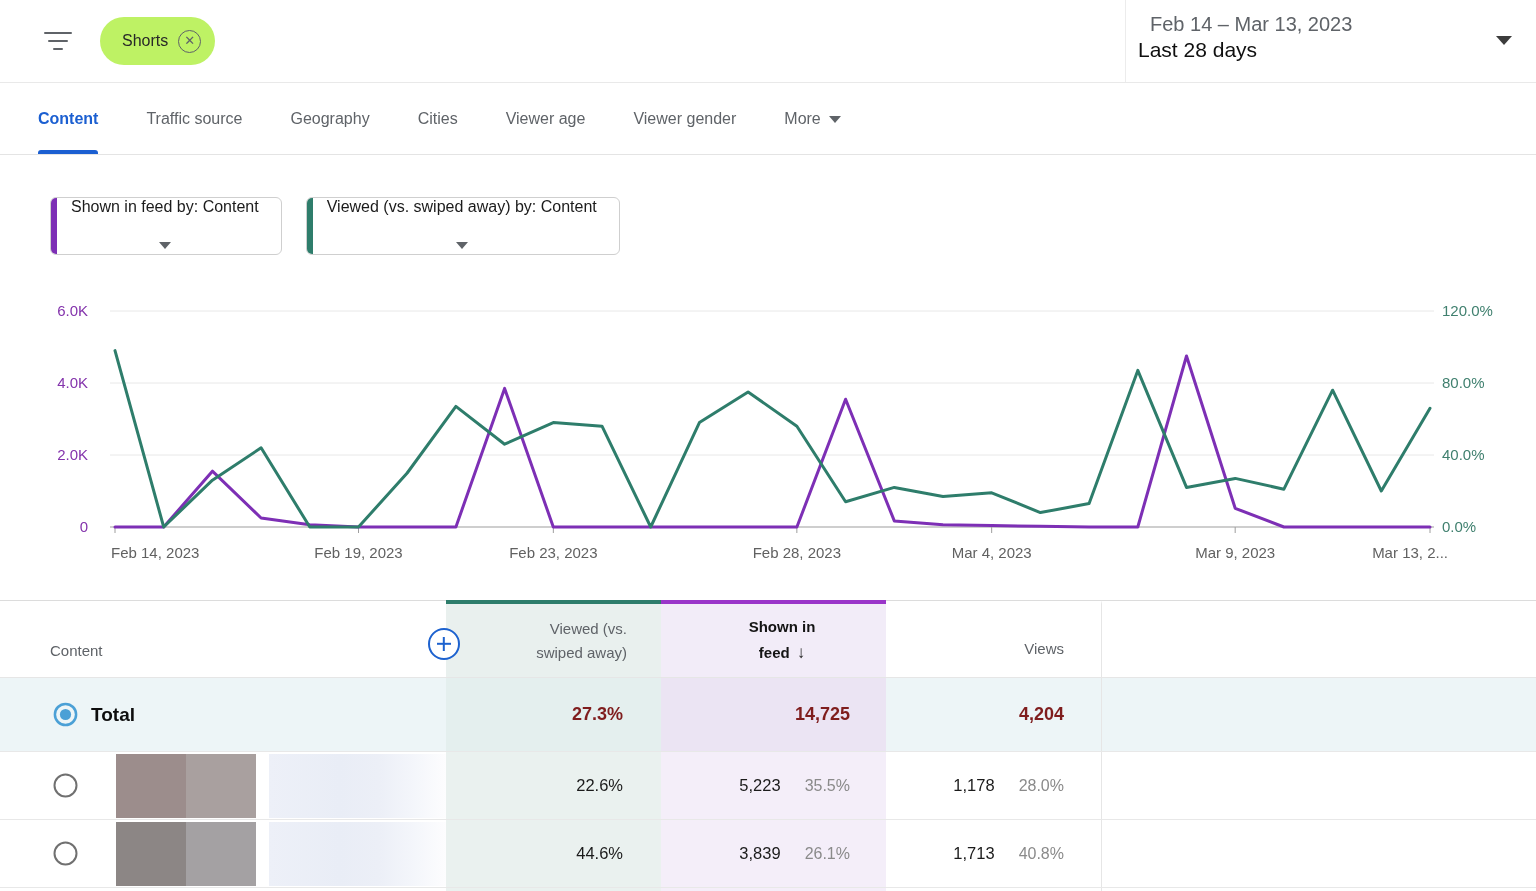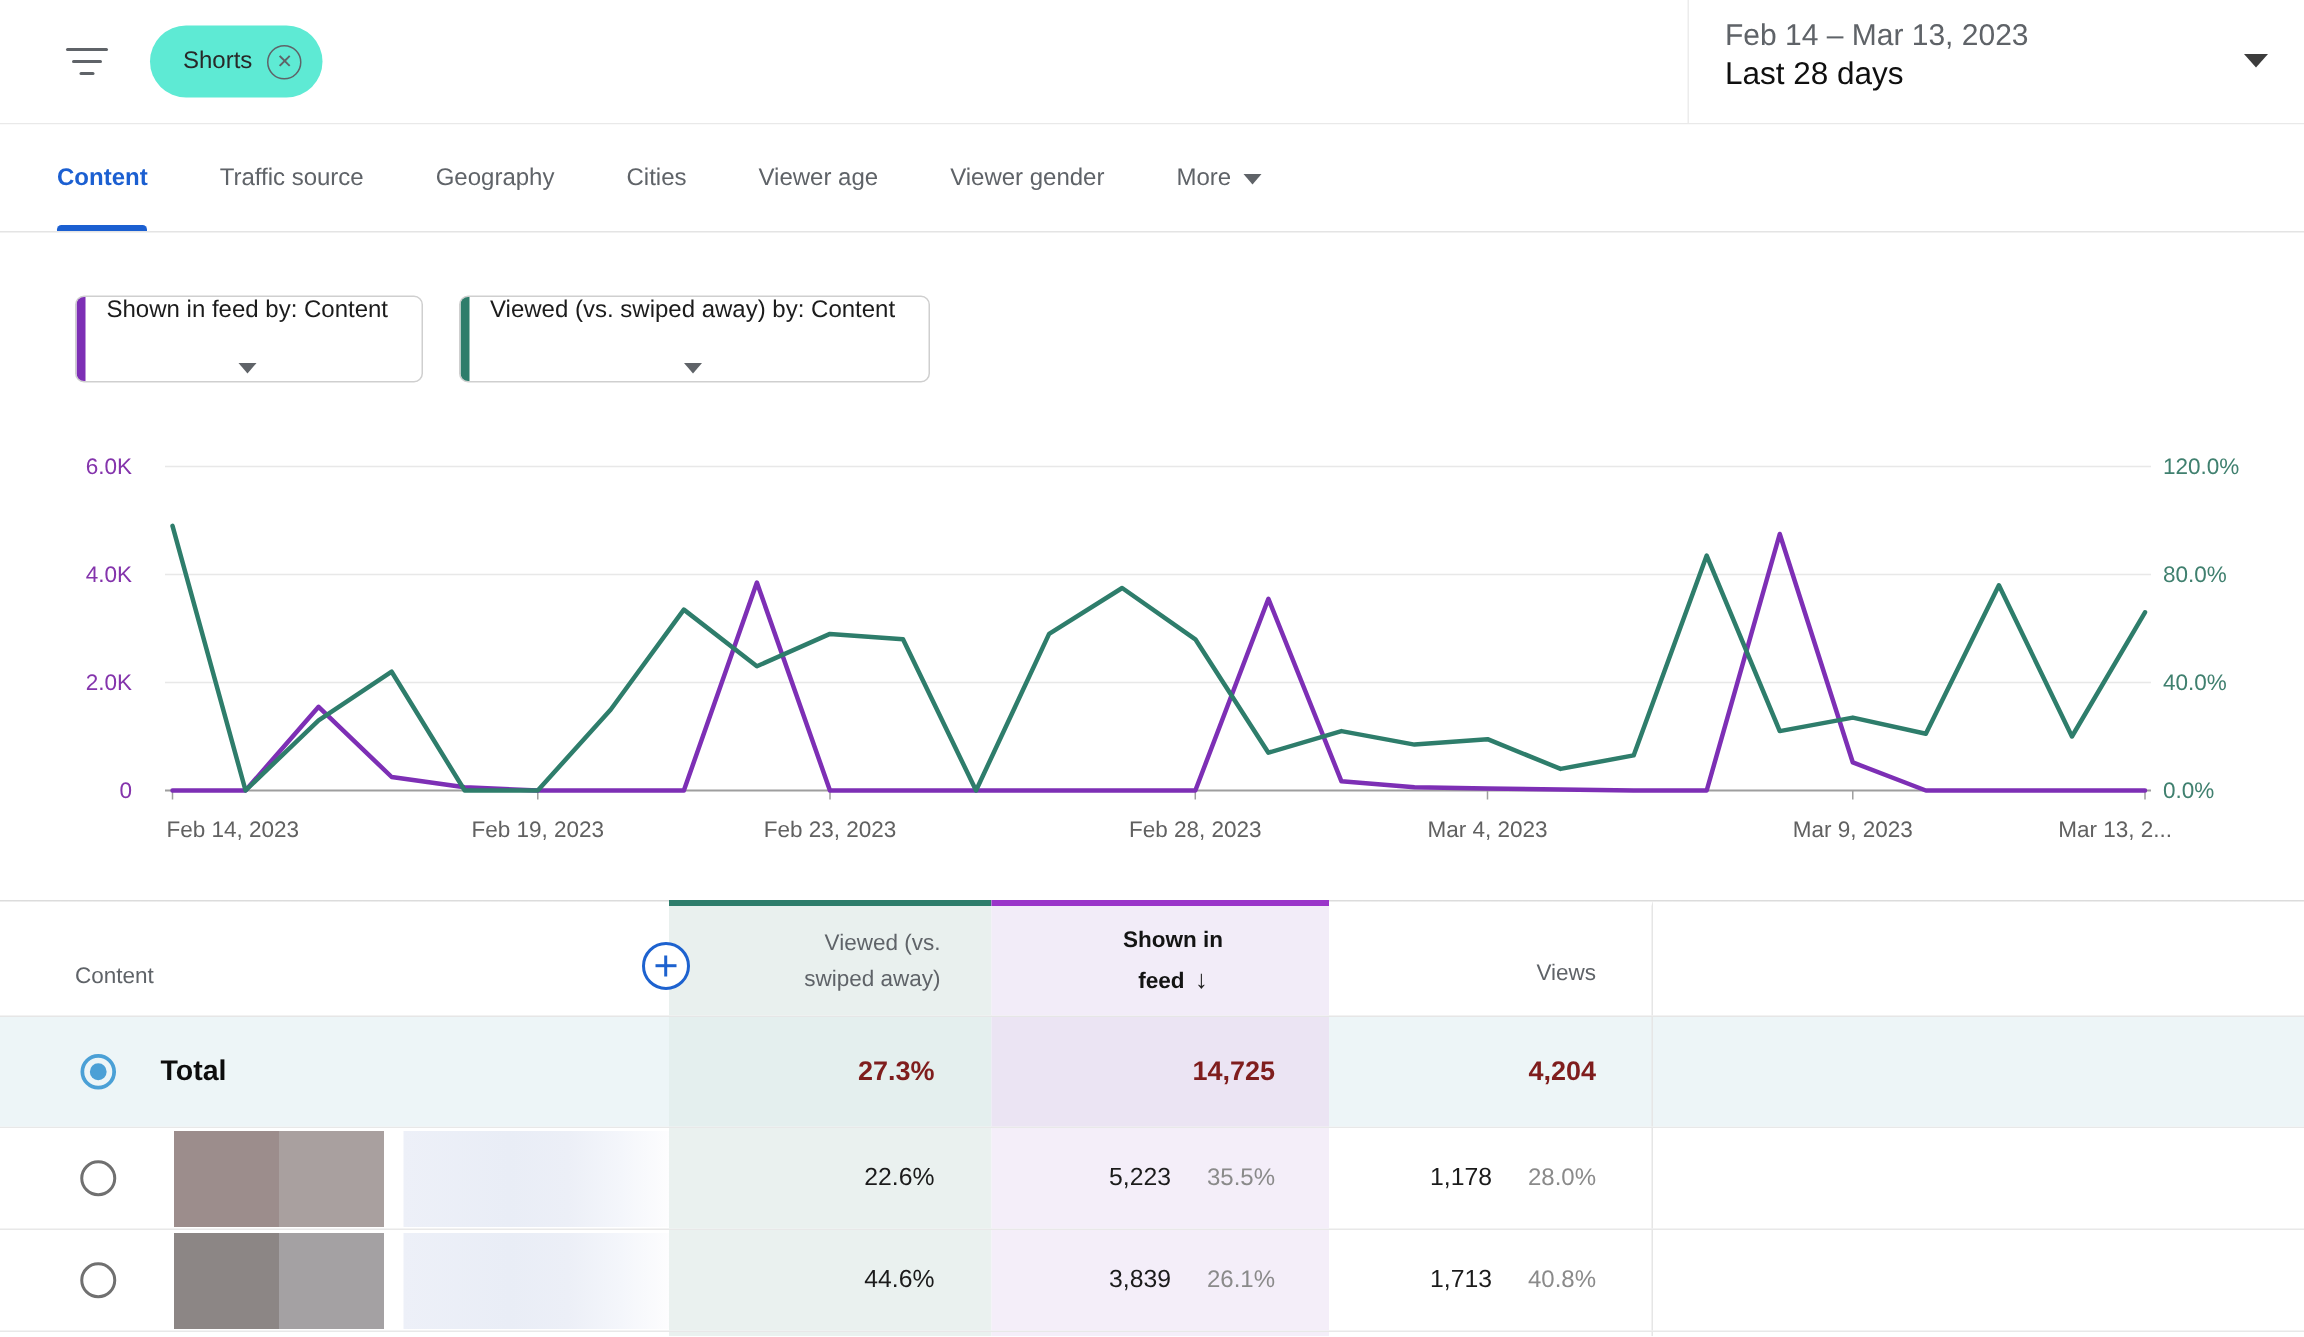--- a/index.html
+++ b/index.html
@@ -7,27 +7,27 @@
   body { font-family:"Liberation Sans","DejaVu Sans",sans-serif; color:#0f0f0f; }
   .page { position:relative; width:1536px; height:891px; background:#fff; overflow:hidden; }
 
   
   .topbar { position:absolute; left:0; top:0; width:1536px; height:83px; background:#fff; border-bottom:1px solid #e9e9e9; }
   .filter-icon { position:absolute; left:40px; top:27px; width:36px; height:28px; display:flex; flex-direction:column; align-items:center; justify-content:center; gap:6px; cursor:pointer; }
   .filter-icon i { display:block; height:2px; background:#5f6368; border-radius:1px; }
   .filter-icon i:nth-child(1){ width:28px; }
   .filter-icon i:nth-child(2){ width:20px; }
   .filter-icon i:nth-child(3){ width:10px; }
-  .chip { position:absolute; left:100px; top:17px; height:48px; background:#5eead4; border-radius:24px; display:flex; align-items:center; padding:0 14px 0 22px; gap:10px; }
+  .chip { position:absolute; left:100px; top:17px; height:48px; background:#bef264; border-radius:24px; display:flex; align-items:center; padding:0 14px 0 22px; gap:10px; }
   .chip-label { font-size:16px; color:#282828; }
   .chip-x { width:23px; height:23px; border:1.6px solid #5f6368; border-radius:50%; color:#5f6368; font-size:13px; line-height:20px; text-align:center; cursor:pointer; }
   .topbar-divider { position:absolute; left:1125px; top:0; width:1px; height:82px; background:#ececec; }
   .date-picker { position:absolute; left:1134px; top:0; width:396px; height:82px; cursor:pointer; }
   .date-range { position:absolute; left:16px; top:13px; font-size:20px; color:#5f6368; }
-  .date-preset { position:absolute; left:16px; top:38px; font-size:21px; color:#0f0f0f; }
+  .date-preset { position:absolute; left:4px; top:38px; font-size:21px; color:#0f0f0f; }
   .date-caret { position:absolute; right:18px; top:36px; width:0; height:0; border-left:8px solid transparent; border-right:8px solid transparent; border-top:9px solid #3c3c3c; }
 
   
   .tabsbar { position:absolute; left:0; top:83px; width:1536px; height:72px; border-bottom:1px solid #e4e4e4; display:flex; align-items:stretch; padding-left:38px; background:#fff; }
   .tab { position:relative; display:flex; align-items:center; gap:8px; margin-right:48px; font-size:16px; color:#5f6368; cursor:pointer; white-space:nowrap; }
   .tab.active { color:var(--active-tab); font-weight:700; }
   .underline { position:absolute; left:0; bottom:0; width:100%; height:4px; background:var(--active-tab); border-radius:3px 3px 0 0; }
   .tcaret { width:0; height:0; border-left:6px solid transparent; border-right:6px solid transparent; border-top:7px solid #5f6368; margin-top:2px; }
 
   
@@ -70,21 +70,21 @@
   .cell { display:flex; align-items:center; }
   .c-content { padding-left:52px; gap:11px; }
   .c-viewed { justify-content:flex-end; padding-right:38px; }
   .c-shown  { justify-content:flex-end; padding-right:36px; gap:24px; }
   .c-views  { justify-content:flex-end; padding-right:37px; gap:24px; border-right:1px solid #e6e6e6; }
   .total .c-content, .total .c-views, .total .c-extra { background:#edf5f7; }
   .total .c-viewed { background:#e4efee; }
   .total .c-shown  { background:#ebe4f3; }
   .video .c-viewed, .sliver .c-viewed { background:#eaf1ef; }
   .video .c-shown, .sliver .c-shown  { background:#f4eef9; }
-  .total-label { font-size:19px; font-weight:700; color:#0d0d0d; margin-left:17px; }
+  .total-label { font-size:19px; font-weight:700; color:#0d0d0d; margin-left:1px; }
   .total .num { font-size:18px; font-weight:700; color:#7f1d1d; }
   .video .num { font-size:16.5px; color:#1b1b1b; }
   .pct { font-size:16px; color:#8a8a8a; }
   .radio { flex:0 0 auto; display:block; }
   .thumb { width:140px; height:64px; display:flex; margin-left:26px; flex:0 0 auto; }
   .thumb i { display:block; height:100%; width:50%; }
   .titleblur { width:214px; height:64px; margin-left:2px;
      background:linear-gradient(90deg,#edf0f8 0%,#e9edf6 40%,#eceff7 62%,#f4f6fb 82%,#fdfdfe 100%); }
 </style>
 </head>

